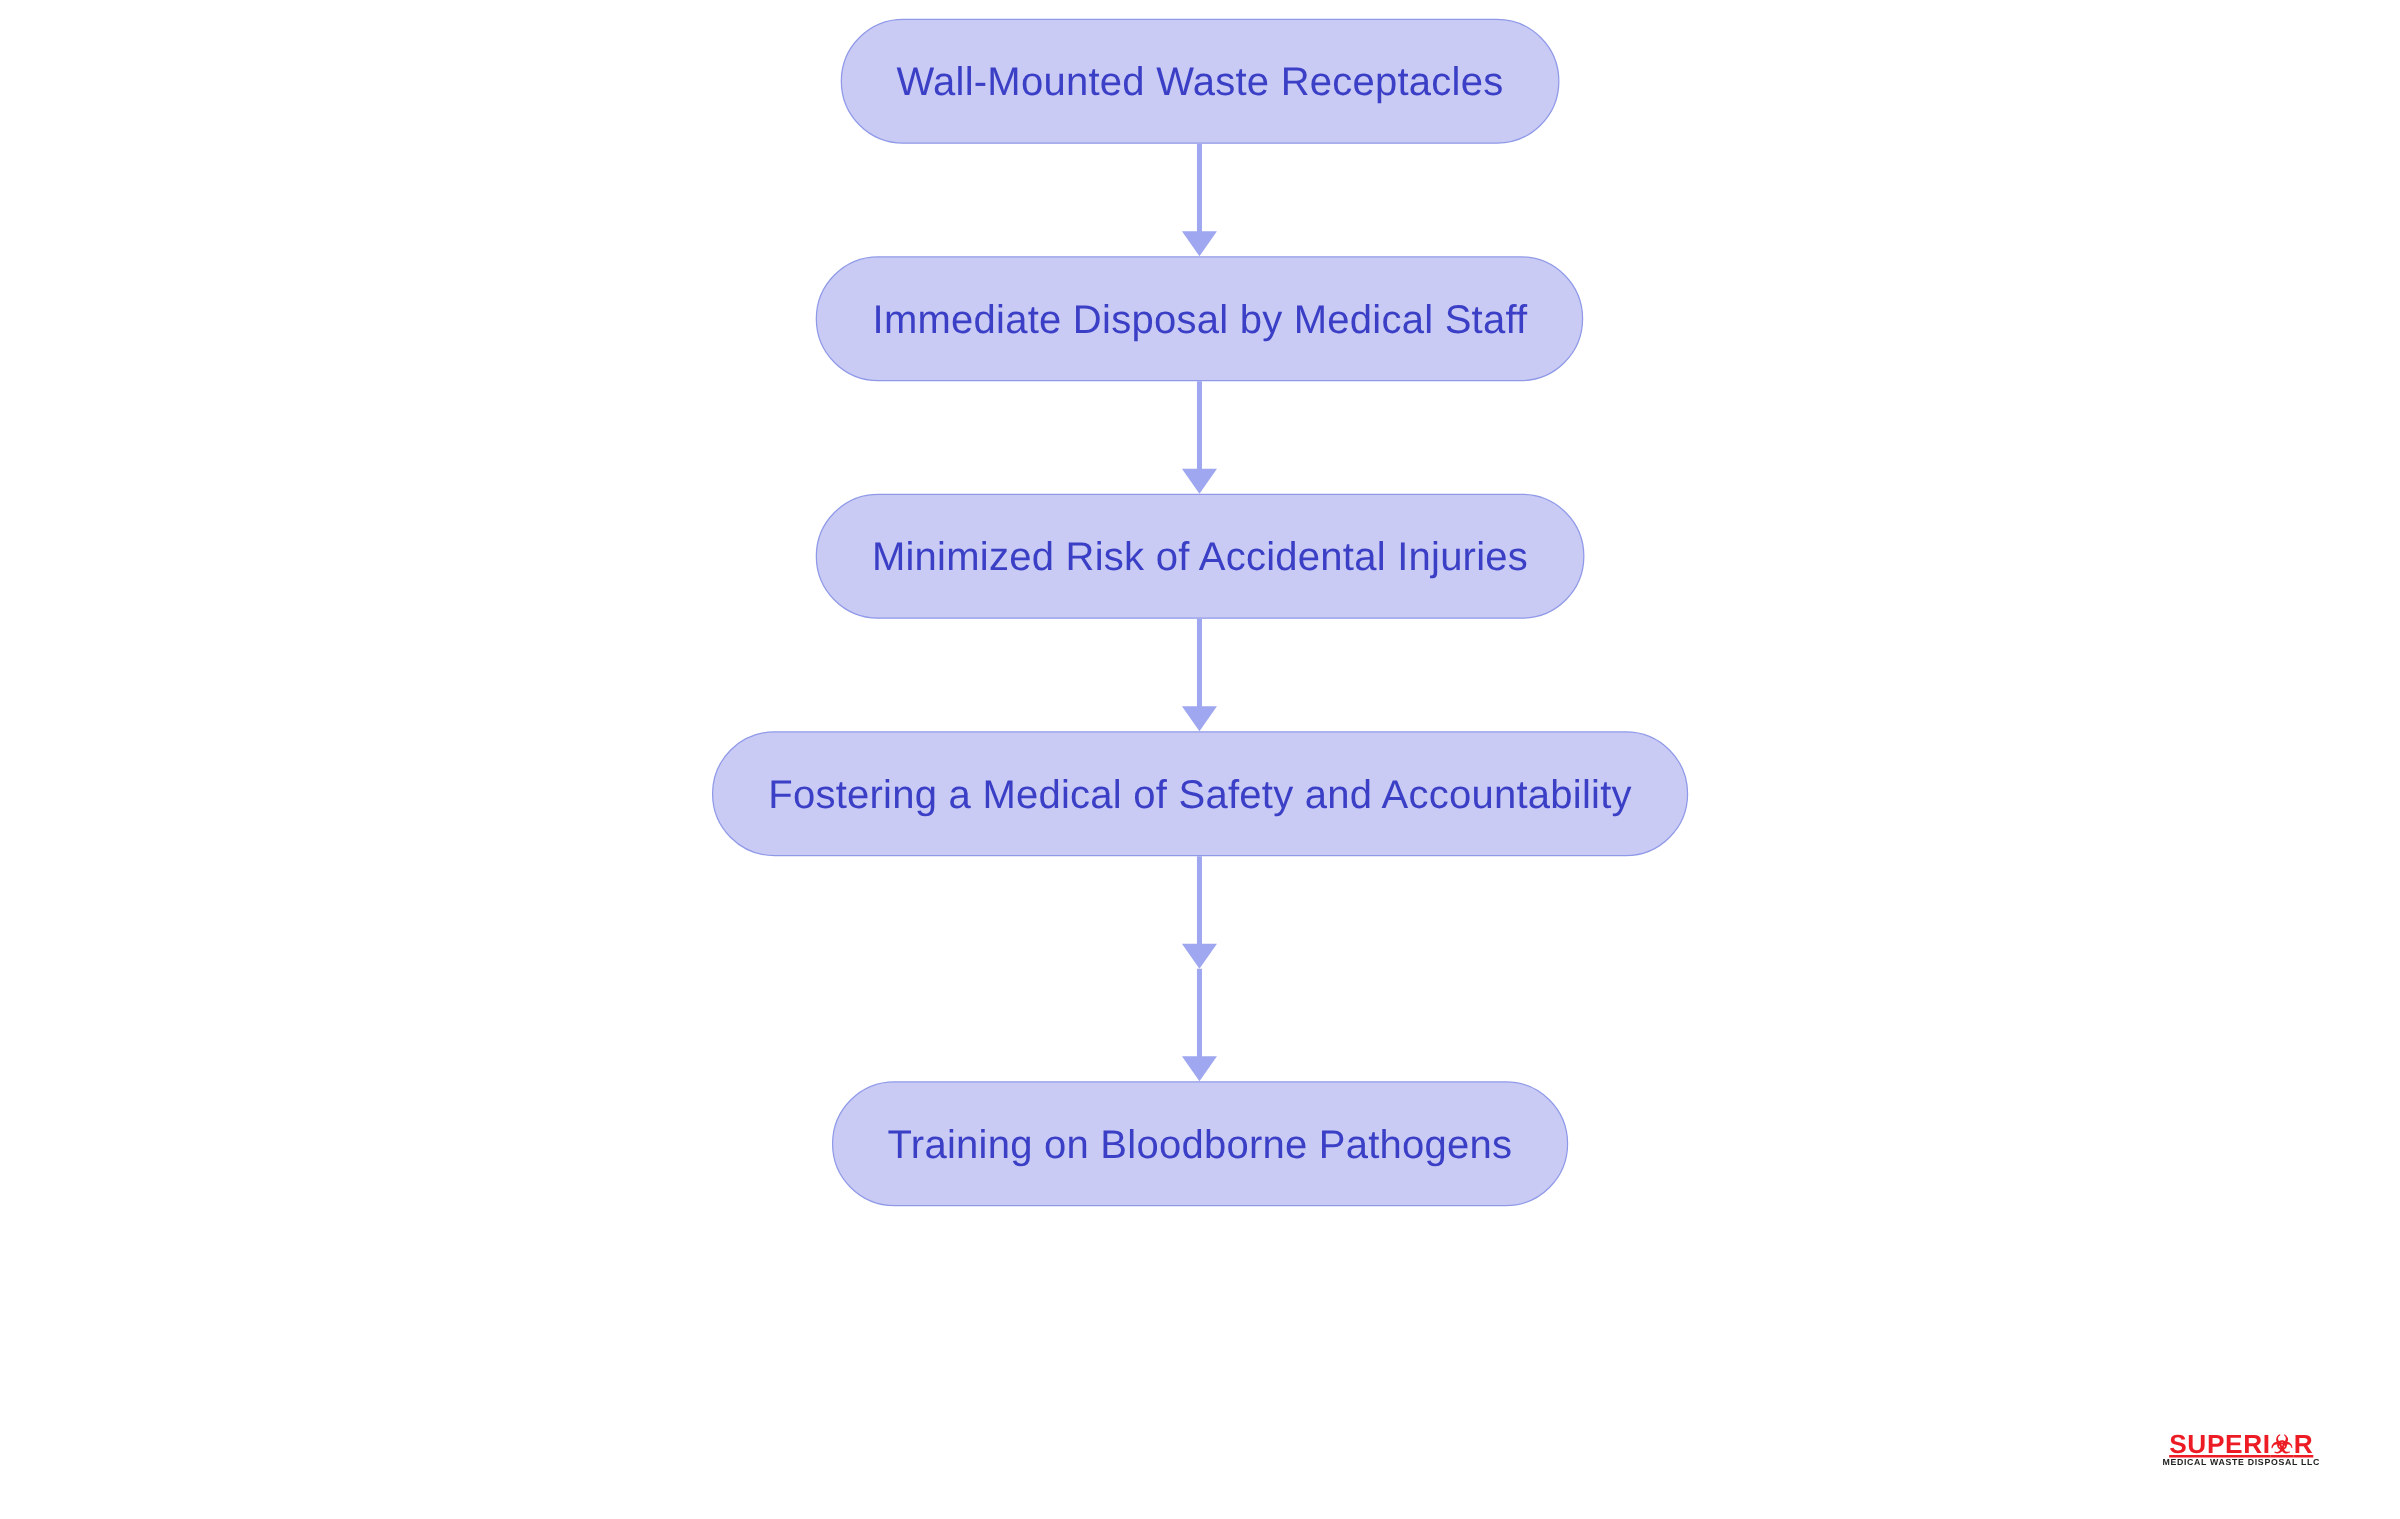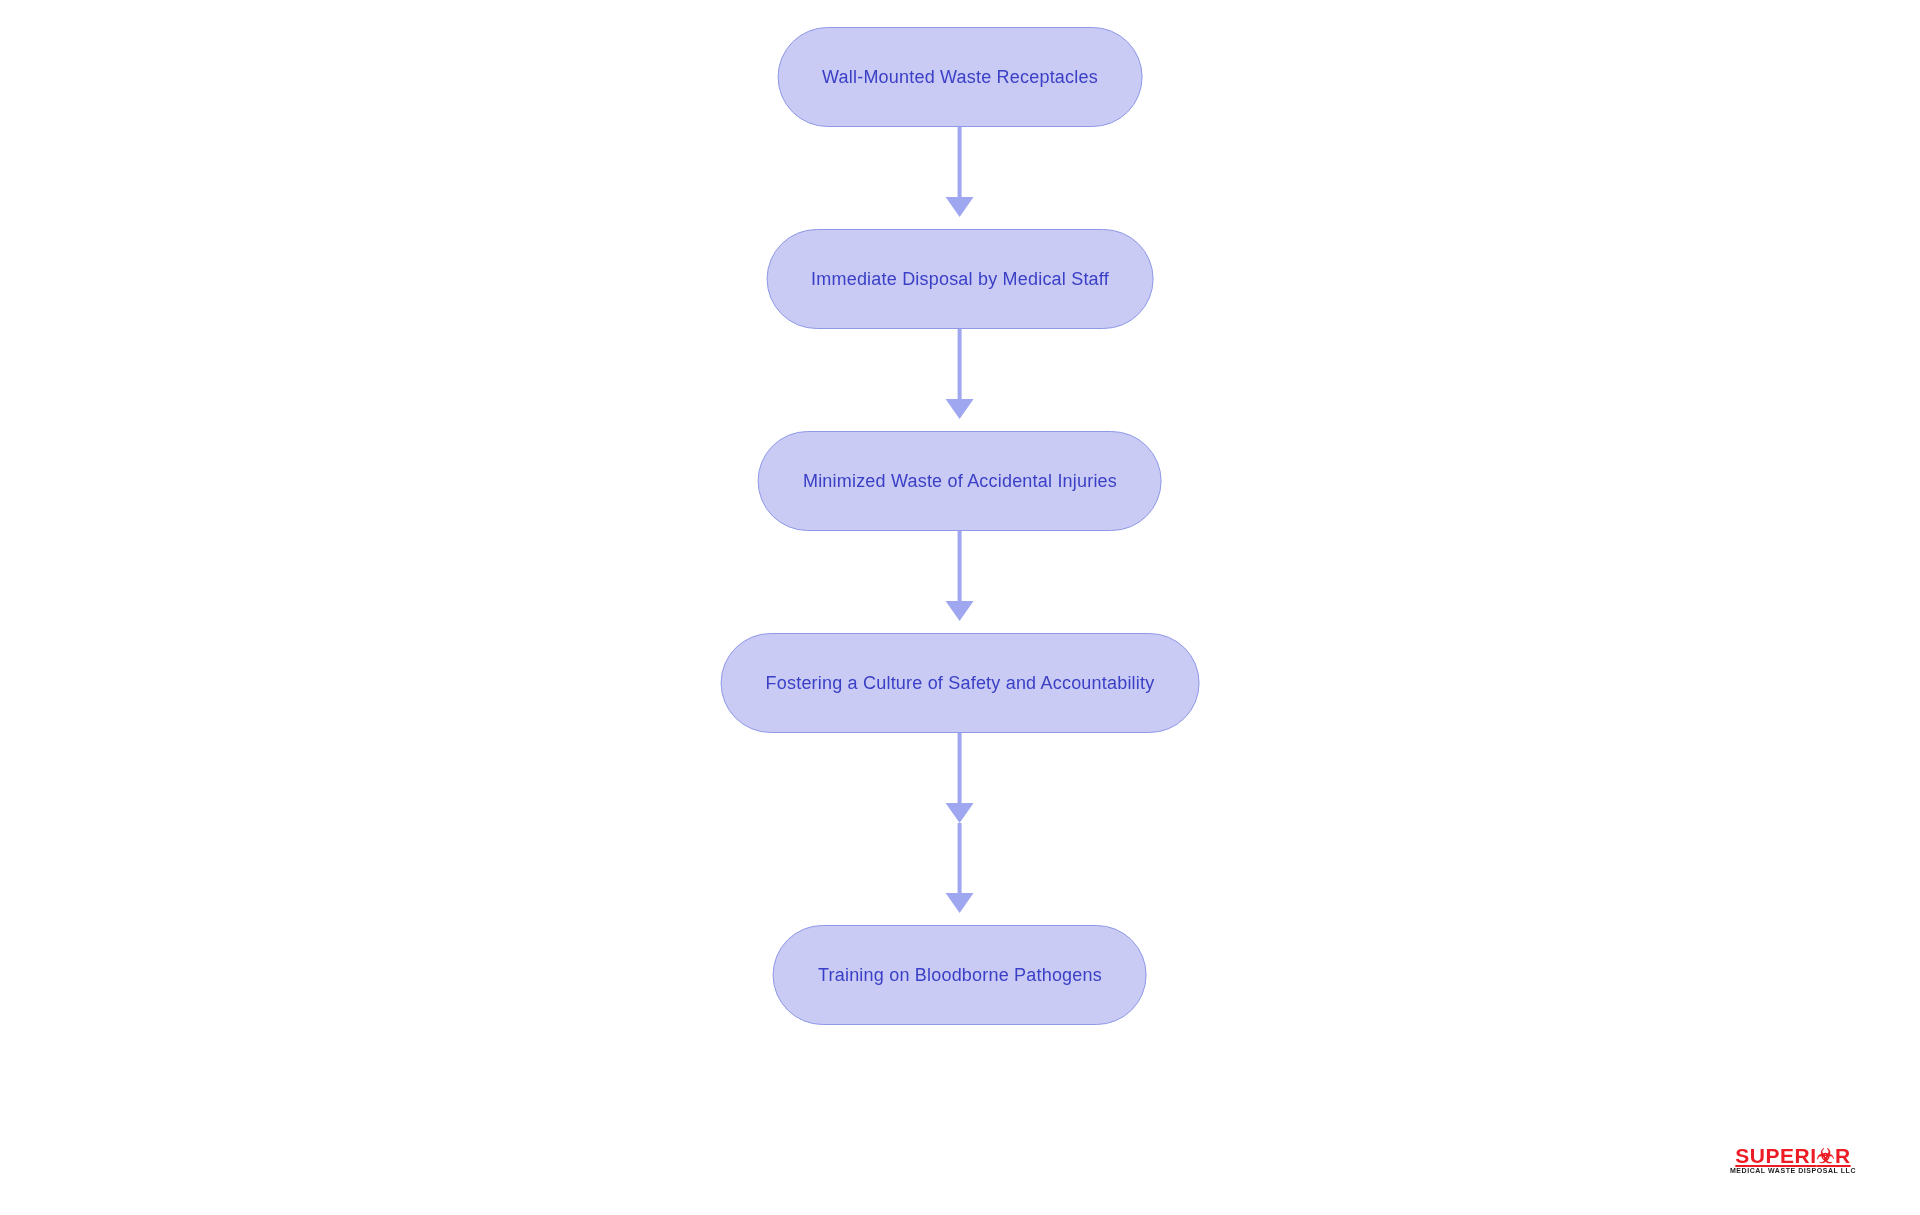--- a/index.html
+++ b/index.html
@@ -25,29 +25,28 @@
     display: flex;
     flex-direction: column;
     align-items: center;
   }
   .flow-node {
     height: 100px;
     border-radius: 50px;
     background: #c9cbf4;
     border: 1.5px solid #8f99e8;
     color: #3a3fc6;
-    font-size: 18px;
+    font-size: 32px;
     letter-spacing: 0.2px;
     display: flex;
     align-items: center;
     justify-content: center;
     padding: 0 44px;
     white-space: nowrap;
     box-sizing: border-box;
-    margin-top: 12px;
   }
   .flow-arrow {
     height: 90px;
     display: flex;
     flex-direction: column;
     align-items: center;
   }
   .flow-arrow .shaft {
     width: 4px;
     flex: 1;
@@ -103,28 +102,28 @@
       <div class="head"></div>
     </div>
 
     <div class="flow-node">Immediate Disposal by Medical Staff</div>
 
     <div class="flow-arrow">
       <div class="shaft"></div>
       <div class="head"></div>
     </div>
 
-    <div class="flow-node">Minimized Waste of Accidental Injuries</div>
+    <div class="flow-node">Minimized Risk of Accidental Injuries</div>
 
     <div class="flow-arrow">
       <div class="shaft"></div>
       <div class="head"></div>
     </div>
 
-    <div class="flow-node">Fostering a Culture of Safety and Accountability</div>
+    <div class="flow-node">Fostering a Medical of Safety and Accountability</div>
 
     <div class="flow-arrow">
       <div class="shaft"></div>
       <div class="head"></div>
     </div>
 
 
     <div class="flow-arrow">
       <div class="shaft"></div>
       <div class="head"></div>

